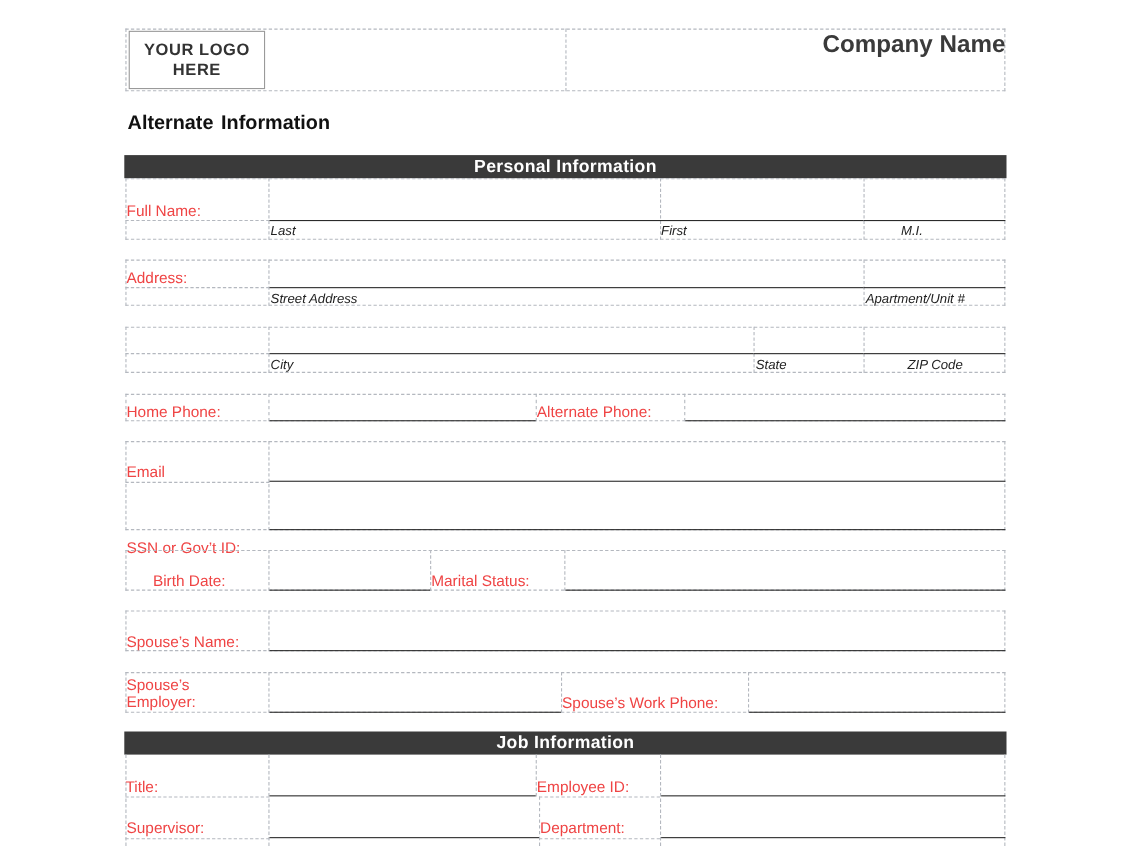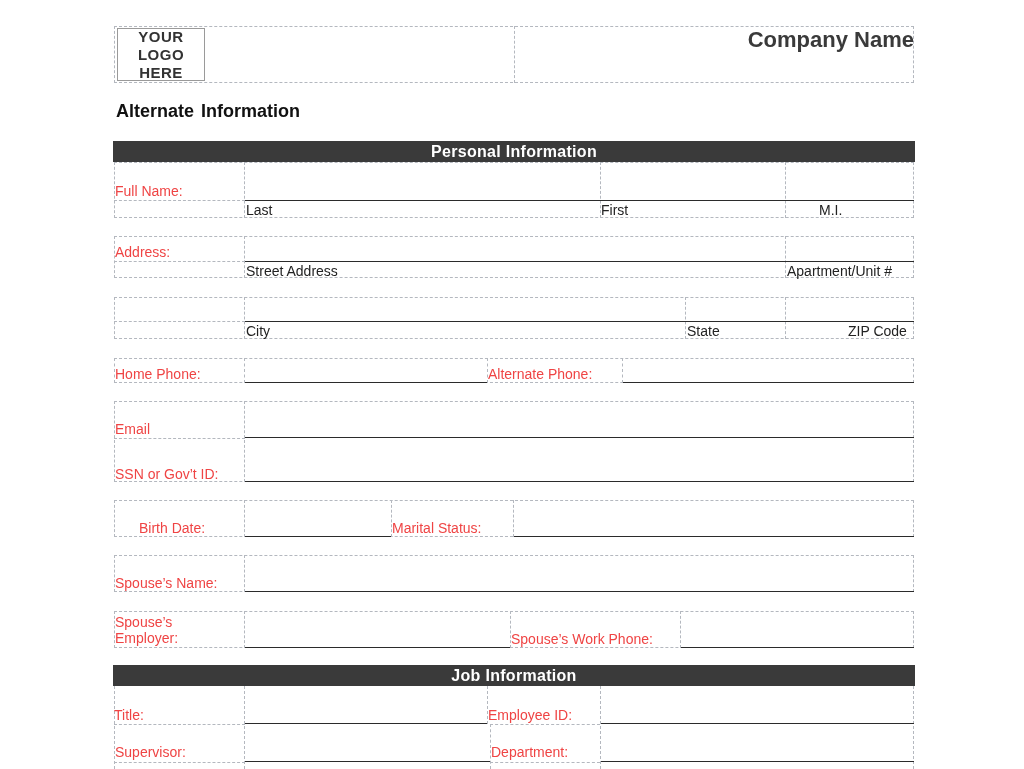--- a/index.html
+++ b/index.html
@@ -4,34 +4,34 @@
 <style>
   html, body { margin: 0; padding: 0; background: #ffffff; }
   body { width: 1024px; height: 769px; position: relative; overflow: hidden;
          font-family: "Liberation Sans", sans-serif; color: #1a1a1a; }
   .abs { position: absolute; box-sizing: border-box; }
   .dash { border: 1px dashed #b4b8bf; }
   .dl { border-left: 1px dashed #b4b8bf; }
   .dt { border-top: 1px dashed #b4b8bf; }
   .uline { border-bottom: 1.5px solid #2b2b2b; }
   .lbl { font-size: 14px; color: #ef4444; white-space: nowrap; line-height: 16px; }
-  .sub { font-size: 14px; color: #222; white-space: nowrap; line-height: 15px; }
+  .sub { font-size: 12px; font-style: italic; color: #222; white-space: nowrap; line-height: 15px; }
   .bar { background: #3a3a3a; color: #ffffff; font-weight: bold; font-size: 16px;
          text-align: center; line-height: 21px; letter-spacing: 0.3px; }
   .logo { border: 1.5px solid #9a9a9a; font-weight: bold; color: #333; font-size: 15px;
           text-align: center; line-height: 18px; letter-spacing: 0.5px;
           display: flex; align-items: center; justify-content: center; flex-direction: column; }
   .field { background: transparent; }
 </style>
 </head>
 <body>
 
 <div class="abs dash" style="left:114px;top:26px;width:800px;height:57px;"></div>
 <div class="abs dl" style="left:514px;top:26px;width:1px;height:57px;"></div>
-<div class="abs logo" style="left:117px;top:28px;width:88px;height:53px;">
+<div class="abs logo" style="left:117px;top:28px;width:124px;height:53px;">
   <span>YOUR LOGO</span>
   <span>HERE</span>
 </div>
 <div class="abs" style="left:600px;top:27px;width:314px;text-align:right;font-size:22px;font-weight:bold;color:#3a3a3a;">Company Name</div>
 
 <div class="abs" style="left:116px;top:101px;font-size:18px;font-weight:bold;color:#111;word-spacing:2px;">Alternate Information</div>
 
 <div class="abs bar" style="left:113px;top:141px;width:802px;height:21px;">Personal Information</div>
 
 <div class="abs dash" style="left:114px;top:162px;width:800px;height:56px;"></div>
@@ -60,37 +60,37 @@
 <div class="abs dash" style="left:114px;top:297px;width:800px;height:42px;"></div>
 <div class="abs dl" style="left:244px;top:297px;height:42px;"></div>
 <div class="abs dl" style="left:685px;top:297px;height:42px;"></div>
 <div class="abs dl" style="left:785px;top:297px;height:42px;"></div>
 <div class="abs dt" style="left:114px;top:321px;width:131px;"></div>
 <div class="abs field uline" style="left:245px;top:298px;width:440px;height:24px;"></div>
 <div class="abs field uline" style="left:685px;top:298px;width:100px;height:24px;"></div>
 <div class="abs field uline" style="left:785px;top:298px;width:129px;height:24px;"></div>
 <div class="abs sub" style="left:246px;top:324px;">City</div>
 <div class="abs sub" style="left:687px;top:324px;">State</div>
-<div class="abs sub" style="left:810px;top:324px;padding-left:38px;">ZIP Code</div>
+<div class="abs sub" style="left:787px;top:324px;padding-left:38px;">ZIP Code</div>
 
 <div class="abs dash" style="left:114px;top:358px;width:800px;height:25px;"></div>
 <div class="abs dl" style="left:244px;top:358px;height:25px;"></div>
 <div class="abs dl" style="left:487px;top:358px;height:25px;"></div>
 <div class="abs dl" style="left:622px;top:358px;height:25px;"></div>
 <div class="abs lbl" style="left:115px;top:366px;">Home Phone:</div>
 <div class="abs field uline" style="left:245px;top:359px;width:242px;height:24px;"></div>
 <div class="abs lbl" style="left:488px;top:366px;">Alternate Phone:</div>
 <div class="abs field uline" style="left:623px;top:359px;width:291px;height:24px;"></div>
 
 <div class="abs dash" style="left:114px;top:401px;width:800px;height:81px;"></div>
 <div class="abs dl" style="left:244px;top:401px;height:81px;"></div>
 <div class="abs dt" style="left:114px;top:438px;width:131px;"></div>
 <div class="abs lbl" style="left:115px;top:421px;">Email</div>
 <div class="abs field uline" style="left:245px;top:402px;width:669px;height:36px;"></div>
-<div class="abs lbl" style="left:115px;top:466px;">SSN or Gov’t ID:</div>
+<div class="abs lbl" style="left:115px;top:490px;">SSN or Gov’t ID:</div>
 <div class="abs field uline" style="left:245px;top:438px;width:669px;height:44px;"></div>
 
 <div class="abs dash" style="left:114px;top:500px;width:800px;height:37px;"></div>
 <div class="abs dl" style="left:244px;top:500px;height:37px;"></div>
 <div class="abs dl" style="left:391px;top:500px;height:37px;"></div>
 <div class="abs dl" style="left:513px;top:500px;height:37px;"></div>
 <div class="abs lbl" style="left:103px;top:520px;margin-left:36px;">Birth Date:</div>
 <div class="abs field uline" style="left:245px;top:501px;width:146px;height:36px;"></div>
 <div class="abs lbl" style="left:392px;top:520px;">Marital Status:</div>
 <div class="abs field uline" style="left:514px;top:501px;width:400px;height:36px;"></div>

